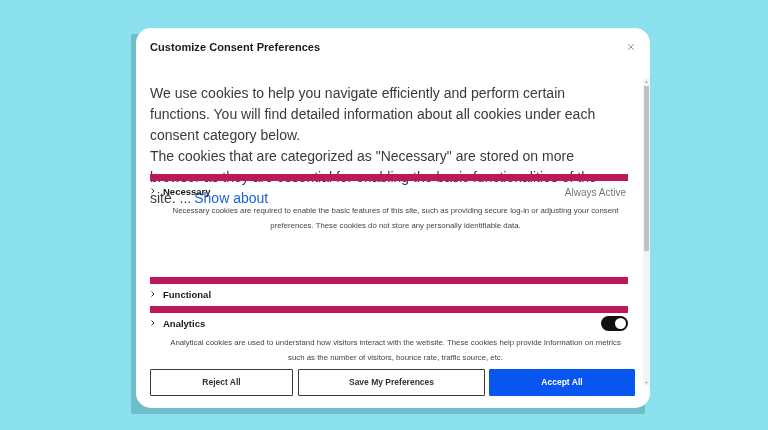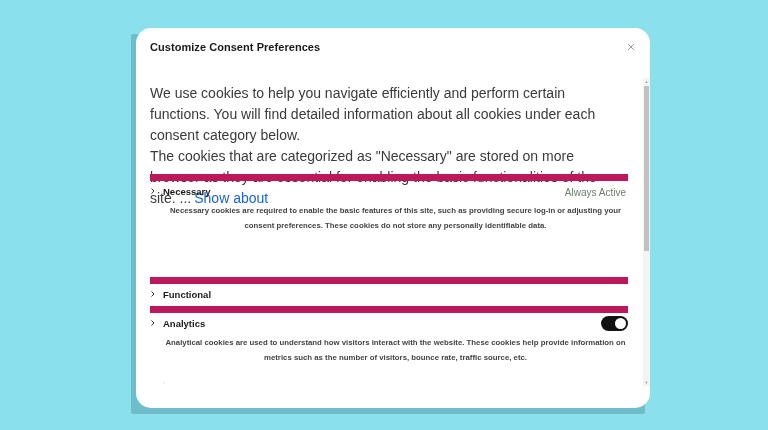--- a/index.html
+++ b/index.html
@@ -51,21 +51,21 @@
       position: absolute; left: 13px; top: 5px;
       font-size: 9.5px; font-weight: bold; color: #1a1a1a;
     }
     .sec-right {
       position: absolute; right: 2px; top: 6px;
       font-size: 10px; color: #5a7a5a;
     }
     .sec-right.always { color: #6b7c6b; }
     .sec-desc {
       margin-left: 13px; width: 465px;
-      font-size: 7.8px; line-height: 15px; color: #444; font-weight: bold;
+      font-size: 7.8px; line-height: 15px; color: #444;
     }
     .toggle {
       position: absolute; right: 0px; top: 3px; width: 27px; height: 15px;
       background: #111; border-radius: 8px; cursor: pointer;
     }
     .toggle .knob {
       position: absolute; right: 2px; top: 2px; width: 11px; height: 11px;
       background: #fff; border-radius: 50%;
     }
     .faded {
@@ -164,14 +164,19 @@
 
       <div class="faded">›&nbsp;&nbsp;&nbsp;</div>
     </div>
 
     <div class="scrollbar">
       <div class="scroll-up">▲</div>
       <div class="scroll-thumb"></div>
       <div class="scroll-down">▼</div>
     </div>
 
+    <div class="footer">
+      <button class="btn btn-outline" style="left:14px; width:143px;">Reject All</button>
+      <button class="btn btn-outline" style="left:162px; width:187px;">Save My Preferences</button>
+      <button class="btn btn-primary" style="left:353px; width:146px;">Accept All</button>
+    </div>
   </div>
 </div>
 
 </body></html>

